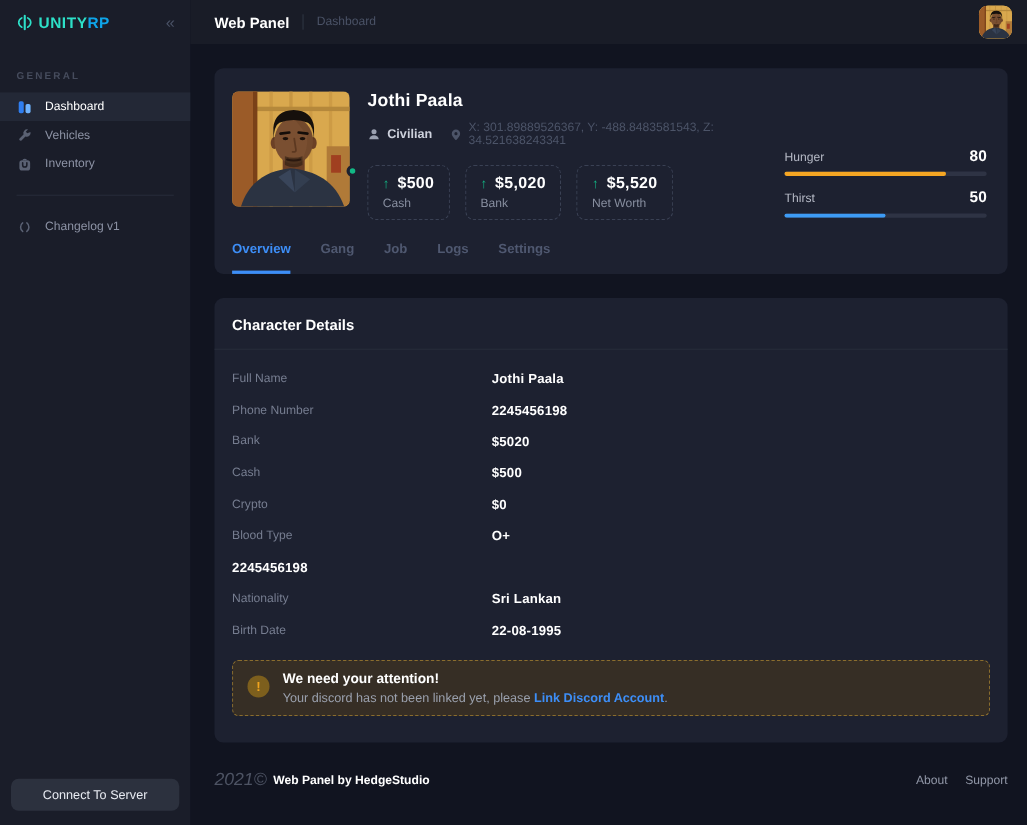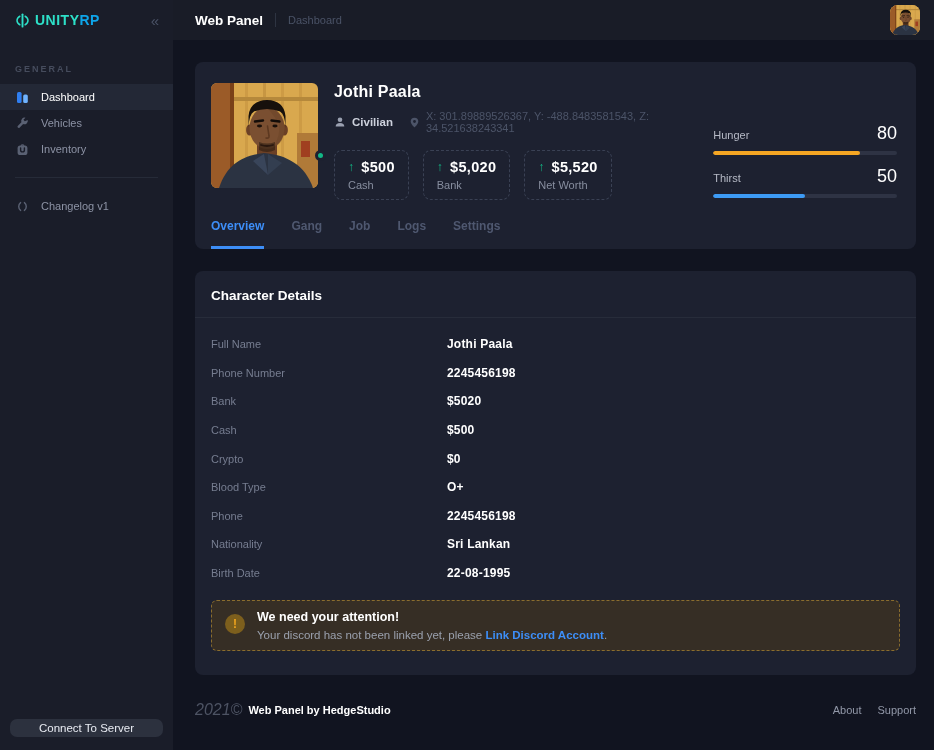--- a/index.html
+++ b/index.html
@@ -13,21 +13,21 @@
   .sidebar-header { height: 40px; display: flex; align-items: center; justify-content: space-between; padding: 0 14px; }
   .logo { display: flex; align-items: center; gap: 4px; font-weight: bold; font-size: 14px; letter-spacing: .5px; }
   .logo-unity { color: #2de0c8; }
   .logo-rp { color: #0ea5e9; }
   .collapse { color: #4a5266; font-size: 15px; cursor: pointer; line-height: 1; }
   .section-label { margin: 24px 0 10px; padding: 0 15px; font-size: 9px; letter-spacing: 2px; color: #464c5d; font-weight: bold; }
   .nav-item { display: flex; align-items: center; gap: 12px; padding: 6px 15px; font-size: 11px; color: #8d93a5; cursor: pointer; }
   .nav-item.active { background: #232836; color: #fff; }
   .nav-icon { width: 14px; height: 14px; display: flex; align-items: center; justify-content: center; flex: none; }
   .sidebar-divider { height: 1px; background: #262b38; margin: 15px 15px; }
-  .connect-btn { position: absolute; bottom: 13px; left: 10px; width: 153px; height: 18px; background: #2c313e; border: none; border-radius: 7px; color: #e8ebf2; font-size: 11.5px; font-family: inherit; cursor: pointer; }
+  .connect-btn { position: absolute; bottom: 13px; left: 10px; width: 153px; height: 29px; background: #2c313e; border: none; border-radius: 7px; color: #e8ebf2; font-size: 11.5px; font-family: inherit; cursor: pointer; }
   
   .topbar { position: absolute; left: 173px; top: 0; right: 0; height: 40px; background: #191c27; display: flex; align-items: center; padding: 0 14px 0 22px; }
   .topbar-title { font-size: 13.5px; font-weight: bold; }
   .topbar-sep { width: 1px; height: 14px; background: #2e3442; margin: 0 12px; }
   .topbar-crumb { font-size: 11px; color: #4a5266; cursor: pointer; }
   .topbar-avatar { margin-left: auto; width: 30px; height: 30px; border-radius: 8px; overflow: hidden; cursor: pointer; background: #d9a84e; }
   
   .main { position: absolute; left: 173px; top: 40px; right: 0; bottom: 0; padding: 22px 18px 0 22px; }
   .card { background: #1d2130; border-radius: 8px; }
   .card-profile { padding: 21px 19px 0 16px; margin-bottom: 22px; }
@@ -42,21 +42,21 @@
   .meta-coords { font-size: 11px; color: #4c5468; display: flex; gap: 6px; align-items: center; margin-left: 16px; }
   .stats-row { display: flex; gap: 14px; margin-top: 16px; }
   .stat-box { border: 1px dashed #3a4154; border-radius: 8px; padding: 8px 13px; min-width: 64px; }
   .stat-value { font-size: 14.5px; font-weight: bold; display: flex; gap: 7px; align-items: center; letter-spacing: .3px; }
   .stat-arrow { color: #12b886; font-size: 12px; font-weight: bold; }
   .stat-label { font-size: 11px; color: #878e9f; margin-top: 4px; }
   .bars { margin-left: auto; width: 197px; align-self: flex-end; padding-bottom: 2px; }
   .bar-group + .bar-group { margin-top: 11px; }
   .bar-head { display: flex; justify-content: space-between; align-items: baseline; }
   .bar-label { font-size: 11px; color: #b6bac6; }
-  .bar-value { font-size: 18px; font-weight: normal; }
+  .bar-value { font-size: 14px; font-weight: bold; }
   .bar-track { height: 4px; border-radius: 2px; background: #2e3344; margin-top: 7px; overflow: hidden; cursor: default; }
   .bar-fill { height: 100%; border-radius: 2px; }
   .tabs { display: flex; gap: 27px; margin-top: 19px; }
   .tab { font-size: 12px; font-weight: bold; color: #4f5870; padding-bottom: 13px; cursor: pointer; }
   .tab.active { color: #3d8ef7; border-bottom: 3px solid #3d8ef7; }
   
   .details-header { padding: 17px 16px 14px; }
   .details-title { font-size: 13.5px; font-weight: bold; }
   .details-divider { height: 1px; background: #272c3a; }
   .details-body { padding: 12px 16px 24px; }
@@ -297,21 +297,20 @@
       </div>
       <div class="detail-row">
         <span class="detail-label">Crypto</span>
         <span class="detail-value">$0</span>
       </div>
       <div class="detail-row">
         <span class="detail-label">Blood Type</span>
         <span class="detail-value">O+</span>
       </div>
       <div class="detail-row">
-        <span class="detail-label">Phone</span>
         <span class="detail-value">2245456198</span>
       </div>
       <div class="detail-row">
         <span class="detail-label">Nationality</span>
         <span class="detail-value">Sri Lankan</span>
       </div>
       <div class="detail-row">
         <span class="detail-label">Birth Date</span>
         <span class="detail-value">22-08-1995</span>
       </div>

